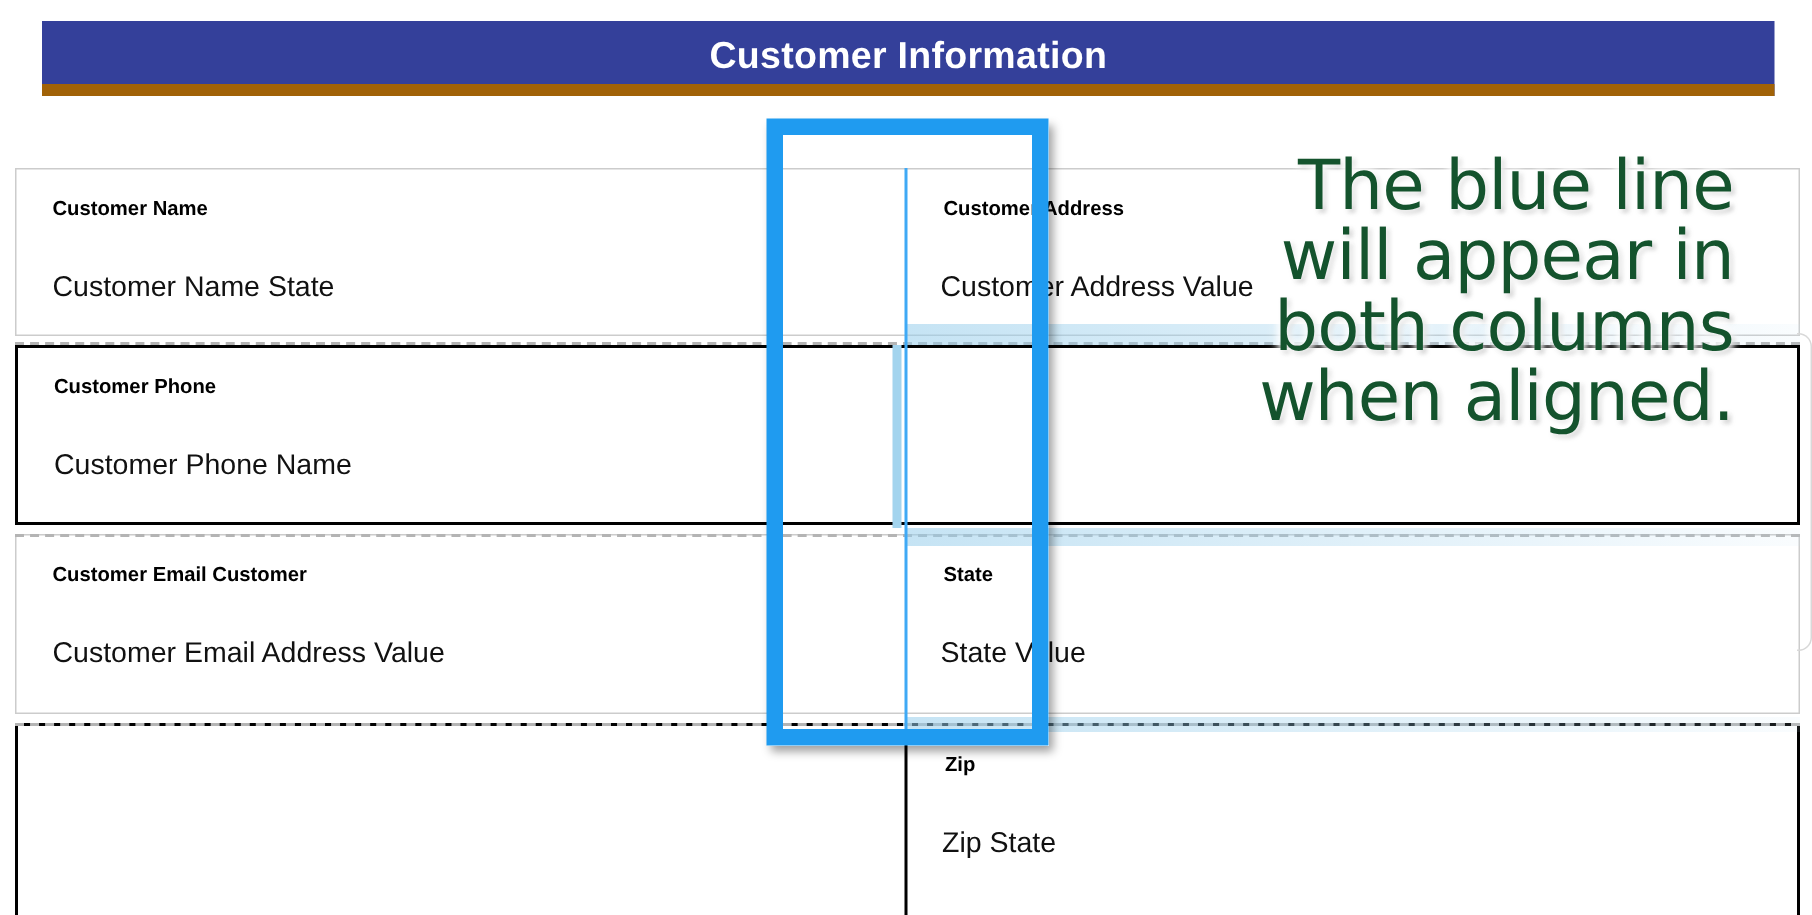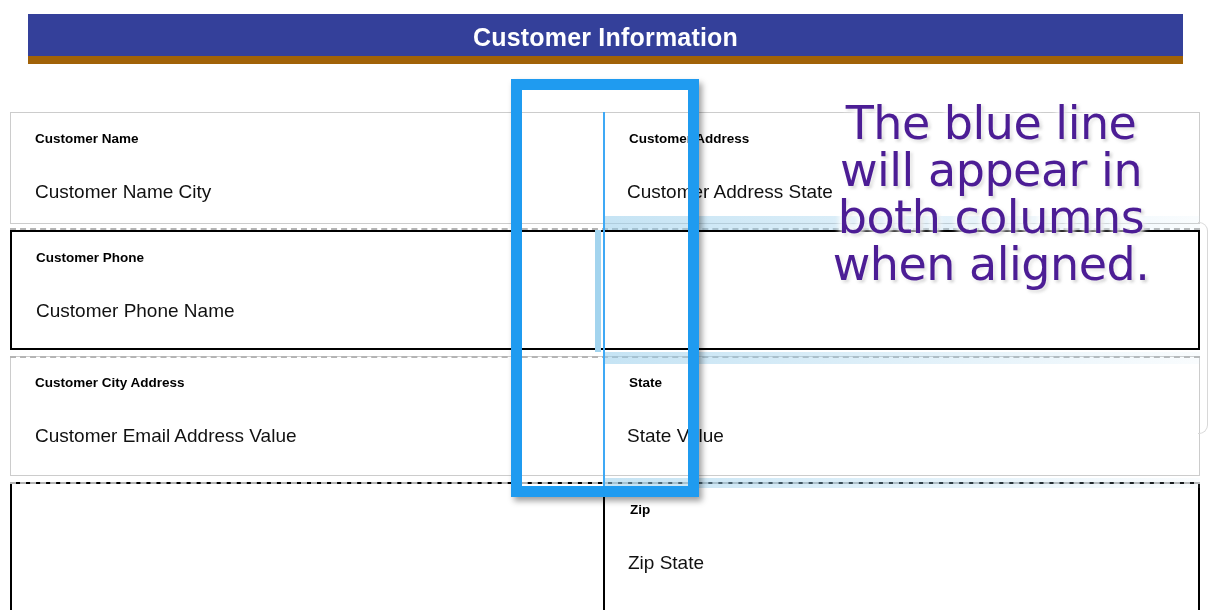--- a/index.html
+++ b/index.html
@@ -151,25 +151,25 @@
     pointer-events: none;
     box-shadow: 3px 4px 6px rgba(0,0,0,0.38);
   }
 
   
   #annotation {
     position: absolute;
     right: 52px;
     top: 100px;
     width: 330px;
-    text-align: center;
+    text-align: right;
     font-size: 46px;
     line-height: 1.02;
     font-weight: normal;
-    color: #4c1d95;
+    color: #14532d;
     font-family: "DejaVu Sans", sans-serif;
     letter-spacing: -0.5px;
     text-shadow:
        0 0 6px #ffffff,  0 0 6px #ffffff,
        0 0 10px #ffffff, 2px 2px 3px rgba(120,120,120,0.55);
     pointer-events: none;
     white-space: pre-line;
   }
 
   
@@ -190,38 +190,38 @@
 
 <div id="header-banner">
   <div id="header-title">Customer Information</div>
 </div>
 
 <div id="table-area">
 
   <div class="row normal" style="top:0px; height:112px;">
     <div class="cell cell-left">
       <div class="field-label">Customer Name</div>
-      <div class="field-value">Customer Name City</div>
+      <div class="field-value">Customer Name State</div>
     </div>
     <div class="cell cell-right">
       <div class="field-label">Customer Address</div>
-      <div class="field-value">Customer Address State</div>
+      <div class="field-value">Customer Address Value</div>
     </div>
   </div>
 
   <div class="row selected" style="top:118px; height:120px;">
     <div class="cell cell-left">
       <div class="field-label">Customer Phone</div>
       <div class="field-value">Customer Phone Name</div>
     </div>
   </div>
 
   <div class="row normal" style="top:244px; height:120px;">
     <div class="cell cell-left">
-      <div class="field-label">Customer City Address</div>
+      <div class="field-label">Customer Email Customer</div>
       <div class="field-value">Customer Email Address Value</div>
     </div>
     <div class="cell cell-right">
       <div class="field-label">State</div>
       <div class="field-value">State Value</div>
     </div>
   </div>
 
   <div class="row selected" style="top:370px; height:132px;">
     <div class="cell cell-left">

